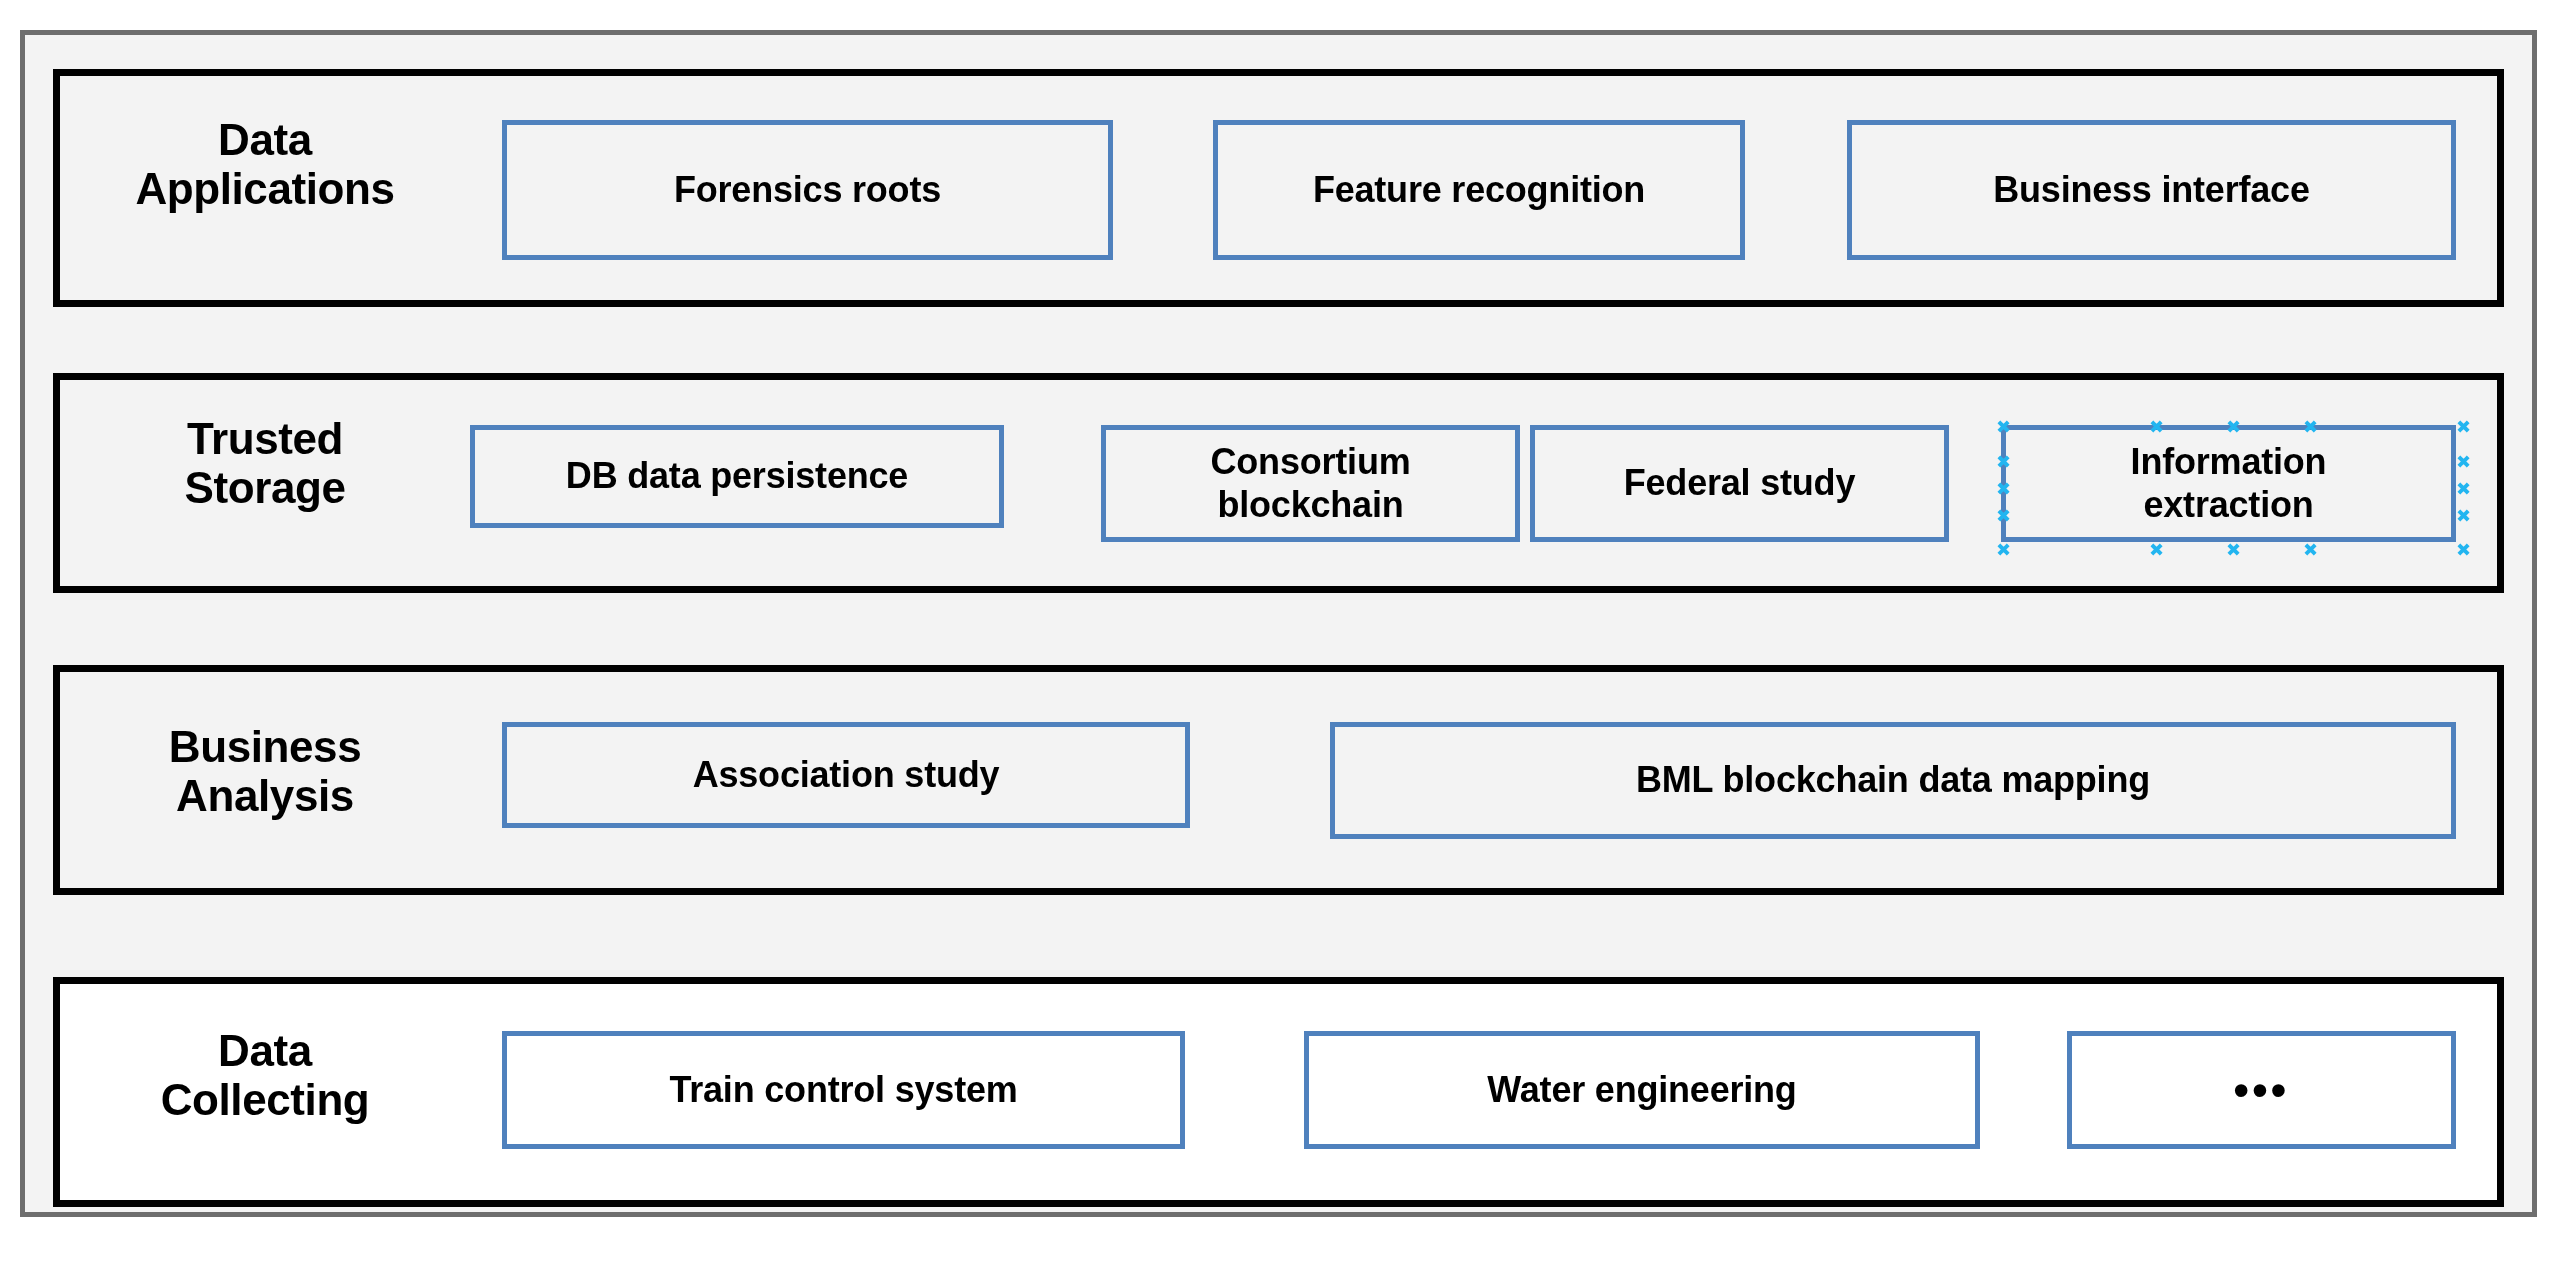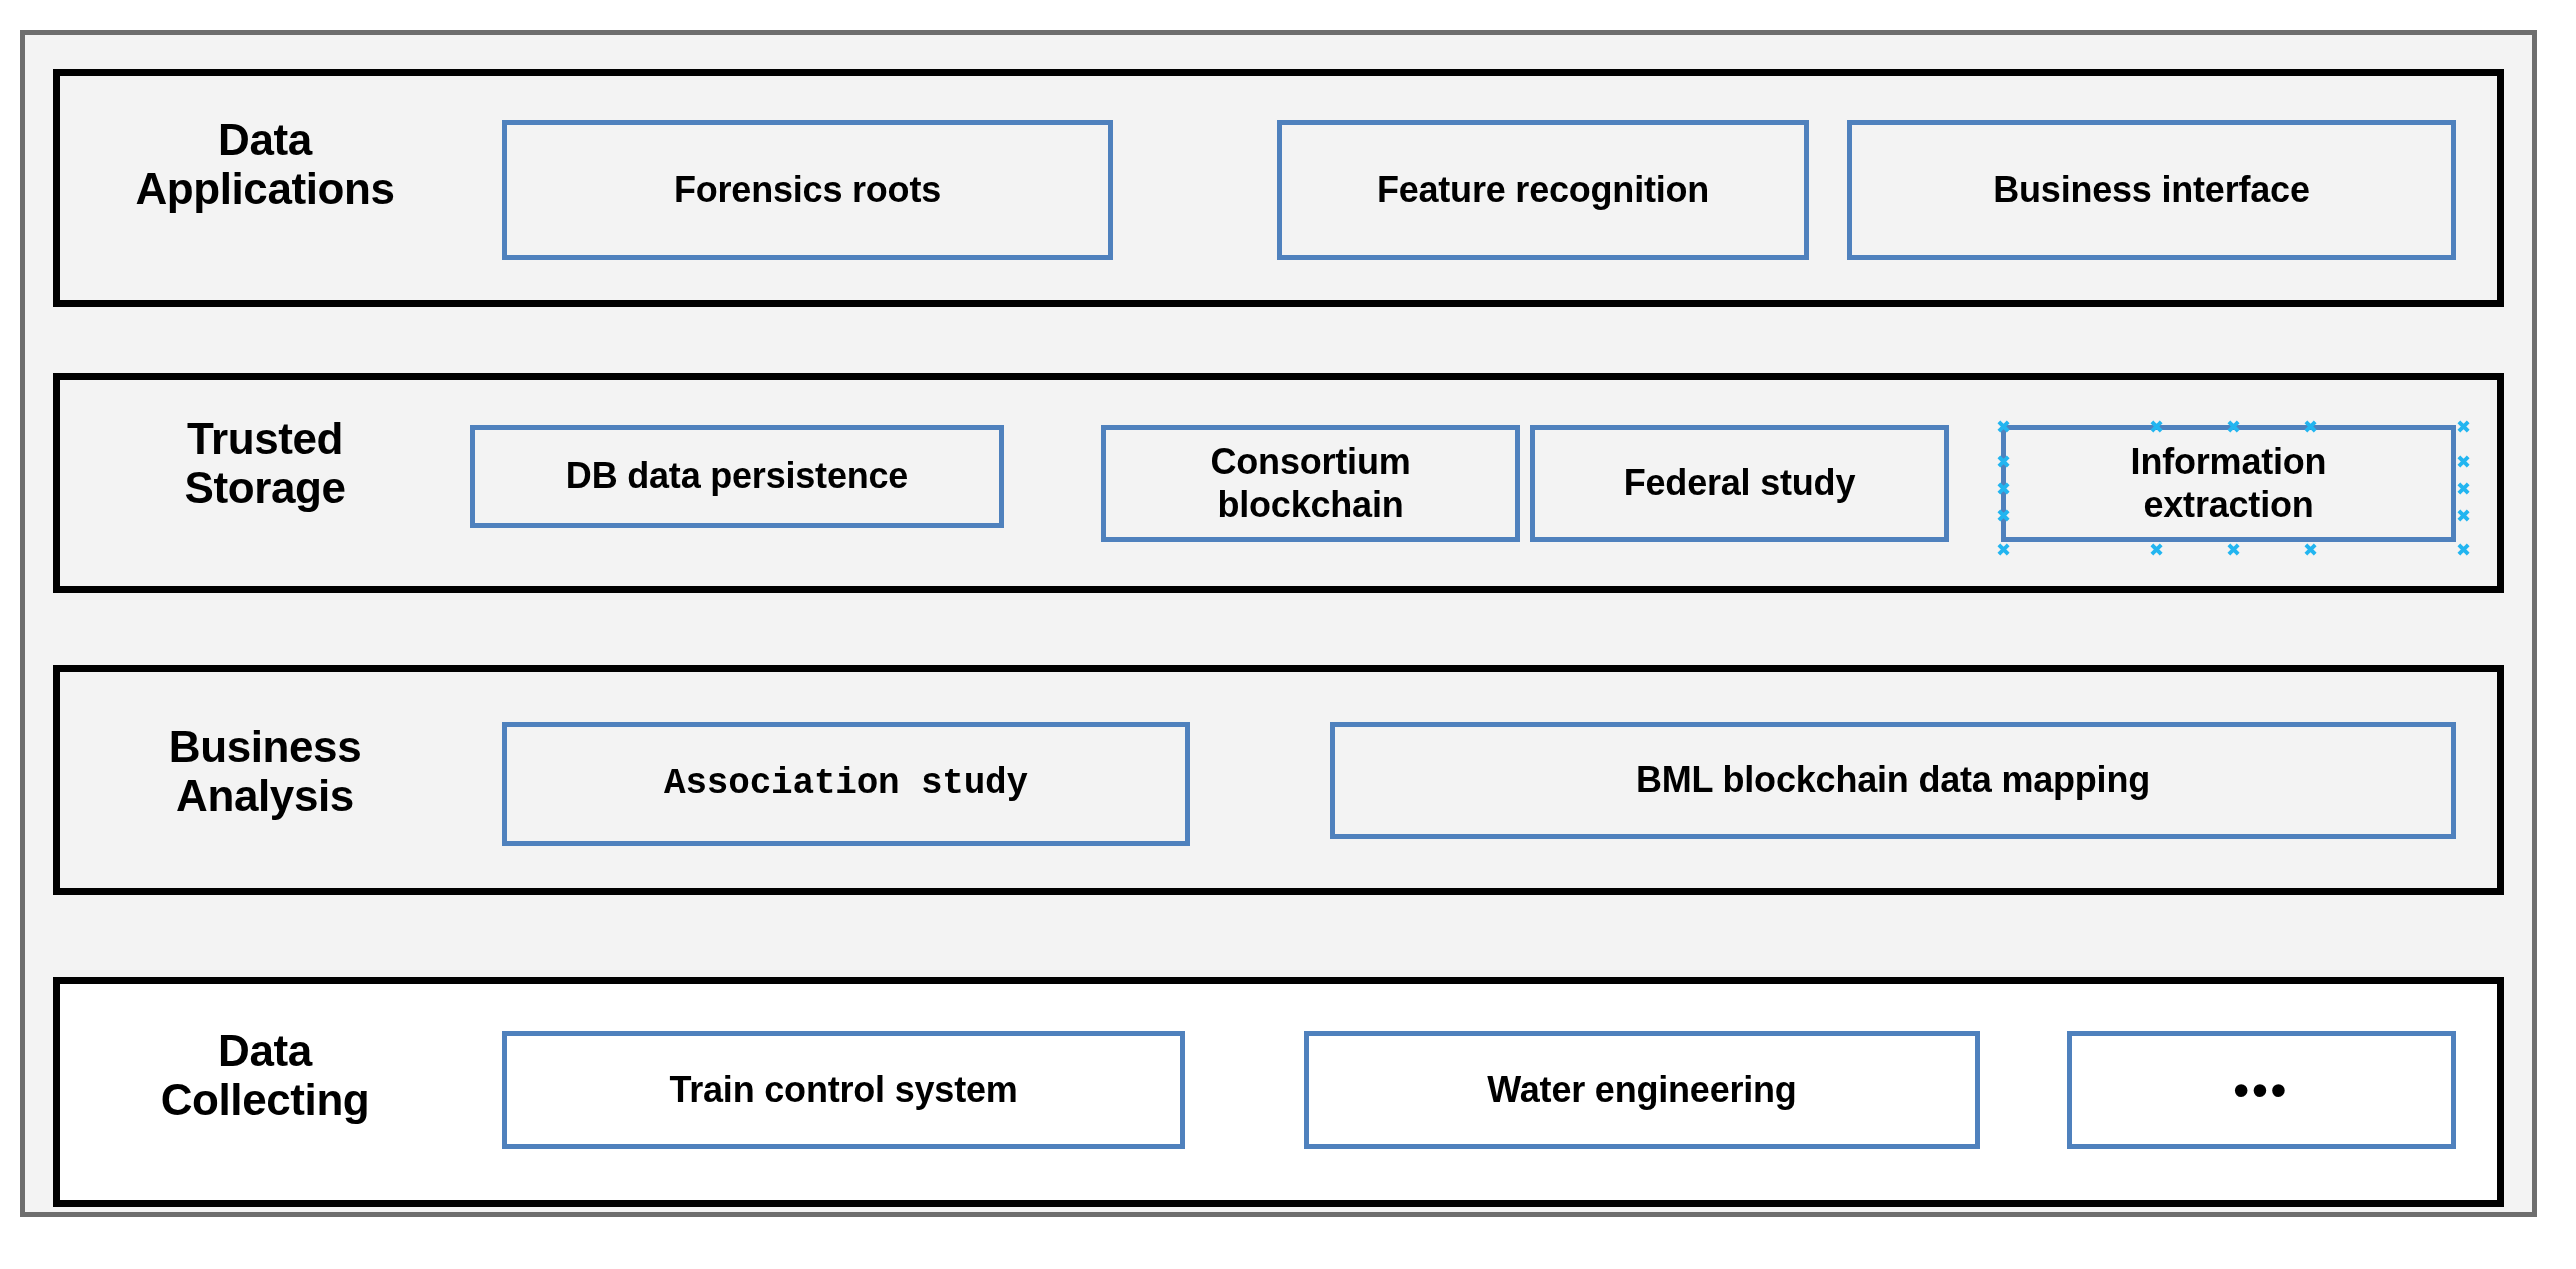--- a/index.html
+++ b/index.html
@@ -99,21 +99,21 @@
 
   <div class="outer-frame"></div>
 
   <div class="band" style="left:53px; top:69px; width:2451px; height:238px;">
   </div>
   <div class="band-title" style="left:105px; top:115px; width:320px;">Data
 Applications</div>
 
   <div class="node" style="left:502px; top:120px; width:611px; height:140px;">Forensics roots</div>
 
-  <div class="node" style="left:1277px; top:120px; width:532px; height:140px;">Feature recognition</div>
+  <div class="node" style="left:1213px; top:120px; width:532px; height:140px;">Feature recognition</div>
 
   <div class="node" style="left:1847px; top:120px; width:609px; height:140px;">Business interface</div>
 
   <div class="band" style="left:53px; top:373px; width:2451px; height:220px;">
   </div>
   <div class="band-title" style="left:105px; top:414px; width:320px;">Trusted
 Storage</div>
 
   <div class="node" style="left:470px; top:425px; width:534px; height:103px;">DB data persistence</div>
 
@@ -141,21 +141,21 @@
     <span class="handle" style="left:220px;  top:113px;">✖</span>
     <span class="handle" style="left:297px;  top:113px;">✖</span>
     <span class="handle" style="left:450px;  top:113px;">✖</span>
   </div>
 
   <div class="band" style="left:53px; top:665px; width:2451px; height:230px;">
   </div>
   <div class="band-title" style="left:105px; top:722px; width:320px;">Business
 Analysis</div>
 
-  <div class="node" style="left:502px; top:722px; width:688px; height:124px;font-family:Liberation Mono, monospace;">Association study</div>
+  <div class="node" style="left:502px; top:722px; width:688px; height:106px;">Association study</div>
 
   <div class="node" style="left:1330px; top:722px; width:1126px; height:117px;">BML blockchain data mapping</div>
 
   <div class="band white" style="left:53px; top:977px; width:2451px; height:230px;">
   </div>
   <div class="band-title" style="left:105px; top:1026px; width:320px;">Data
 Collecting</div>
 
   <div class="node" style="left:1304px; top:1031px; width:676px; height:118px;">Water engineering</div>
 

